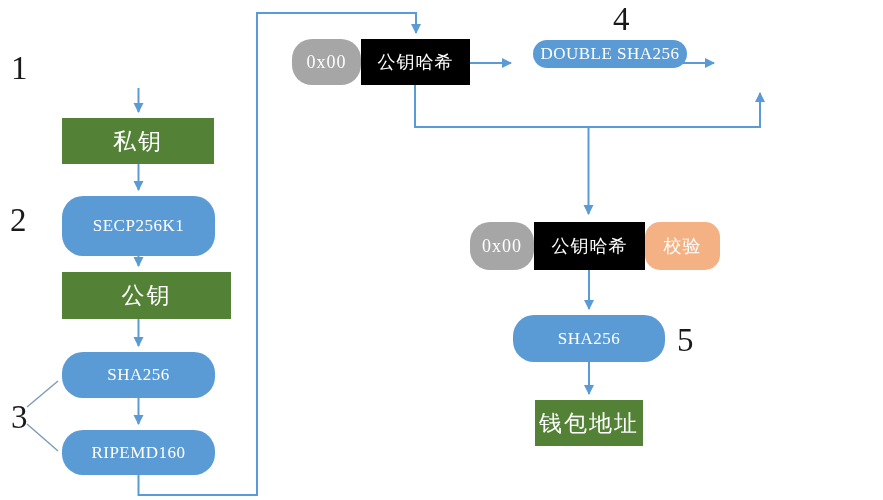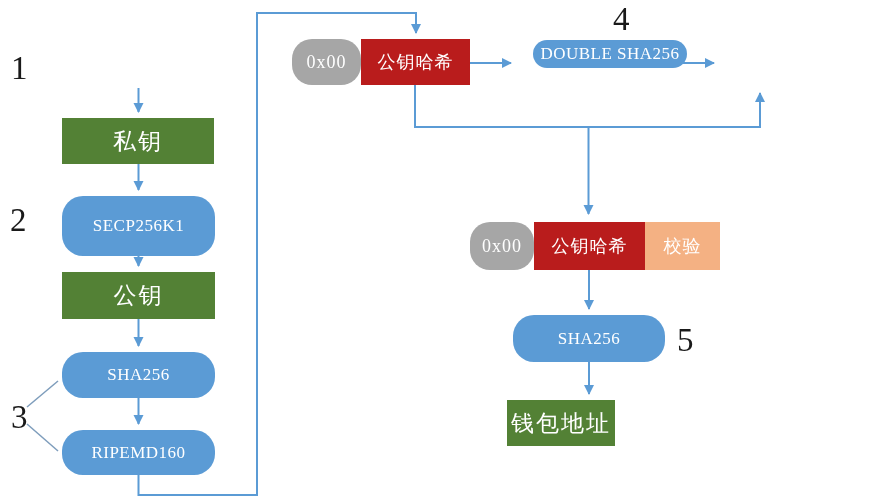--- a/index.html
+++ b/index.html
@@ -40,21 +40,21 @@
   .seg {
     display: flex;
     align-items: center;
     justify-content: center;
     color: #ffffff;
     font-size: 18px;
     letter-spacing: 1px;
     box-sizing: border-box;
   }
   .seg.gray   { background: #A6A6A6; border-radius: 20px; }
-  .seg.green  { background: #b91c1c; font-family: Liberation Serif, serif; }
+  .seg.green  { background: #000000; font-family: Liberation Serif, serif; }
   .seg.orange { background: #F4B183; }
   .step-label {
     position: absolute;
     color: #1a1a1a;
     font-size: 33px;
     line-height: 1;
     z-index: 2;
   }
 </style>
 </head>
@@ -98,35 +98,35 @@
   </svg>
 
   <div class="step-label" style="left:11px; top:52px;">1</div>
   <div class="step-label" style="left:10px; top:204px;">2</div>
   <div class="step-label" style="left:11px; top:401px;">3</div>
   <div class="step-label" style="left:613px; top:3px;">4</div>
   <div class="step-label" style="left:677px; top:324px;">5</div>
 
   <div class="node green zh" style="left:62px; top:118px; width:152px; height:46px;">私钥</div>
   <div class="node blue" style="left:62px; top:196px; width:153px; height:60px;">SECP256K1</div>
-  <div class="node green zh" style="left:62px; top:272px; width:153px; height:47px;">公钥</div>
+  <div class="node green zh" style="left:62px; top:272px; width:169px; height:47px;">公钥</div>
   <div class="node blue" style="left:62px; top:352px; width:153px; height:46px;">SHA256</div>
   <div class="node blue" style="left:62px; top:430px; width:153px; height:45px;">RIPEMD160</div>
 
   <div class="bar" style="left:292px; top:39px; height:46px;">
     <div class="seg gray" style="width:69px;">0x00</div>
     <div class="seg green zh" style="width:109px;">公钥哈希</div>
   </div>
 
   <div class="node blue" style="left:533px; top:40px; width:154px; height:28px;">DOUBLE SHA256</div>
 
 
   <div class="bar" style="left:470px; top:222px; height:48px;">
     <div class="seg gray" style="width:64px;">0x00</div>
     <div class="seg green zh" style="width:111px;">公钥哈希</div>
-    <div class="seg orange zh" style="width:75px;">校验</div>
+    <div class="seg orange zh" style="width:75px;border-radius:15px;">校验</div>
   </div>
 
   <div class="node blue" style="left:513px; top:315px; width:152px; height:47px;">SHA256</div>
 
-  <div class="node green zh" style="left:507px; top:400px; width:108px; height:46px;">钱包地址</div>
+  <div class="node green zh" style="left:535px; top:400px; width:108px; height:46px;">钱包地址</div>
 
 </div>
 
 </body></html>

